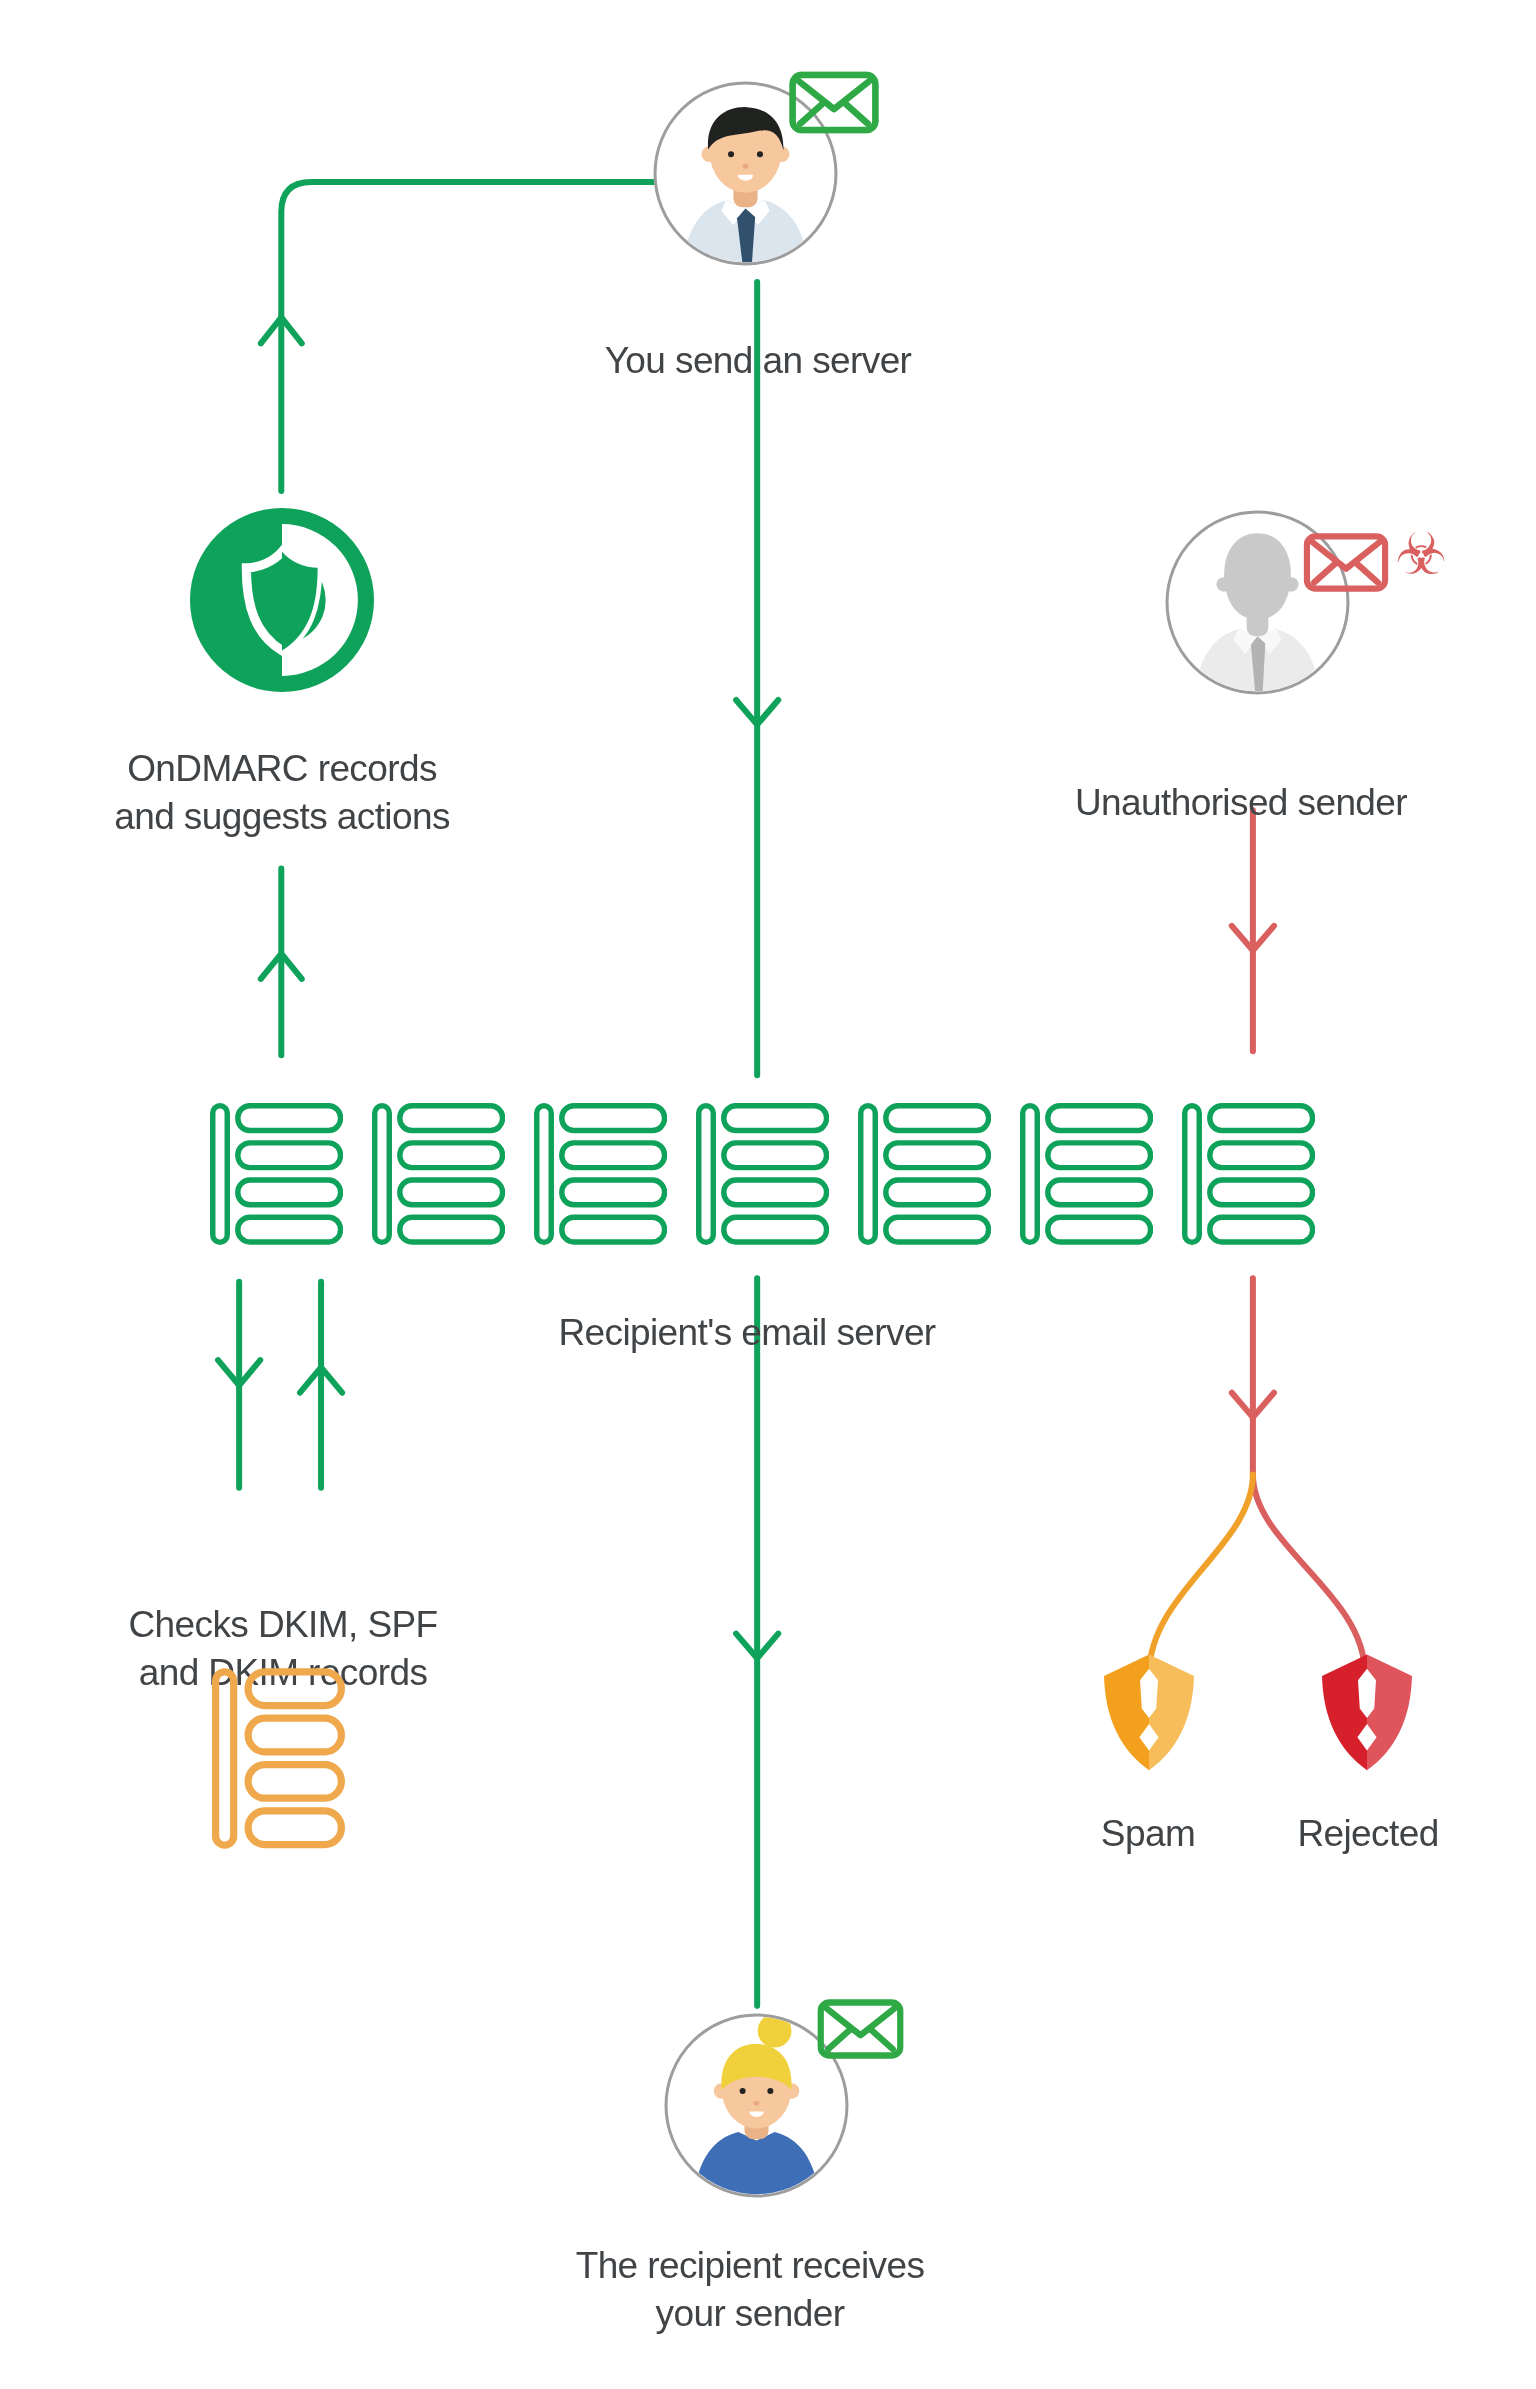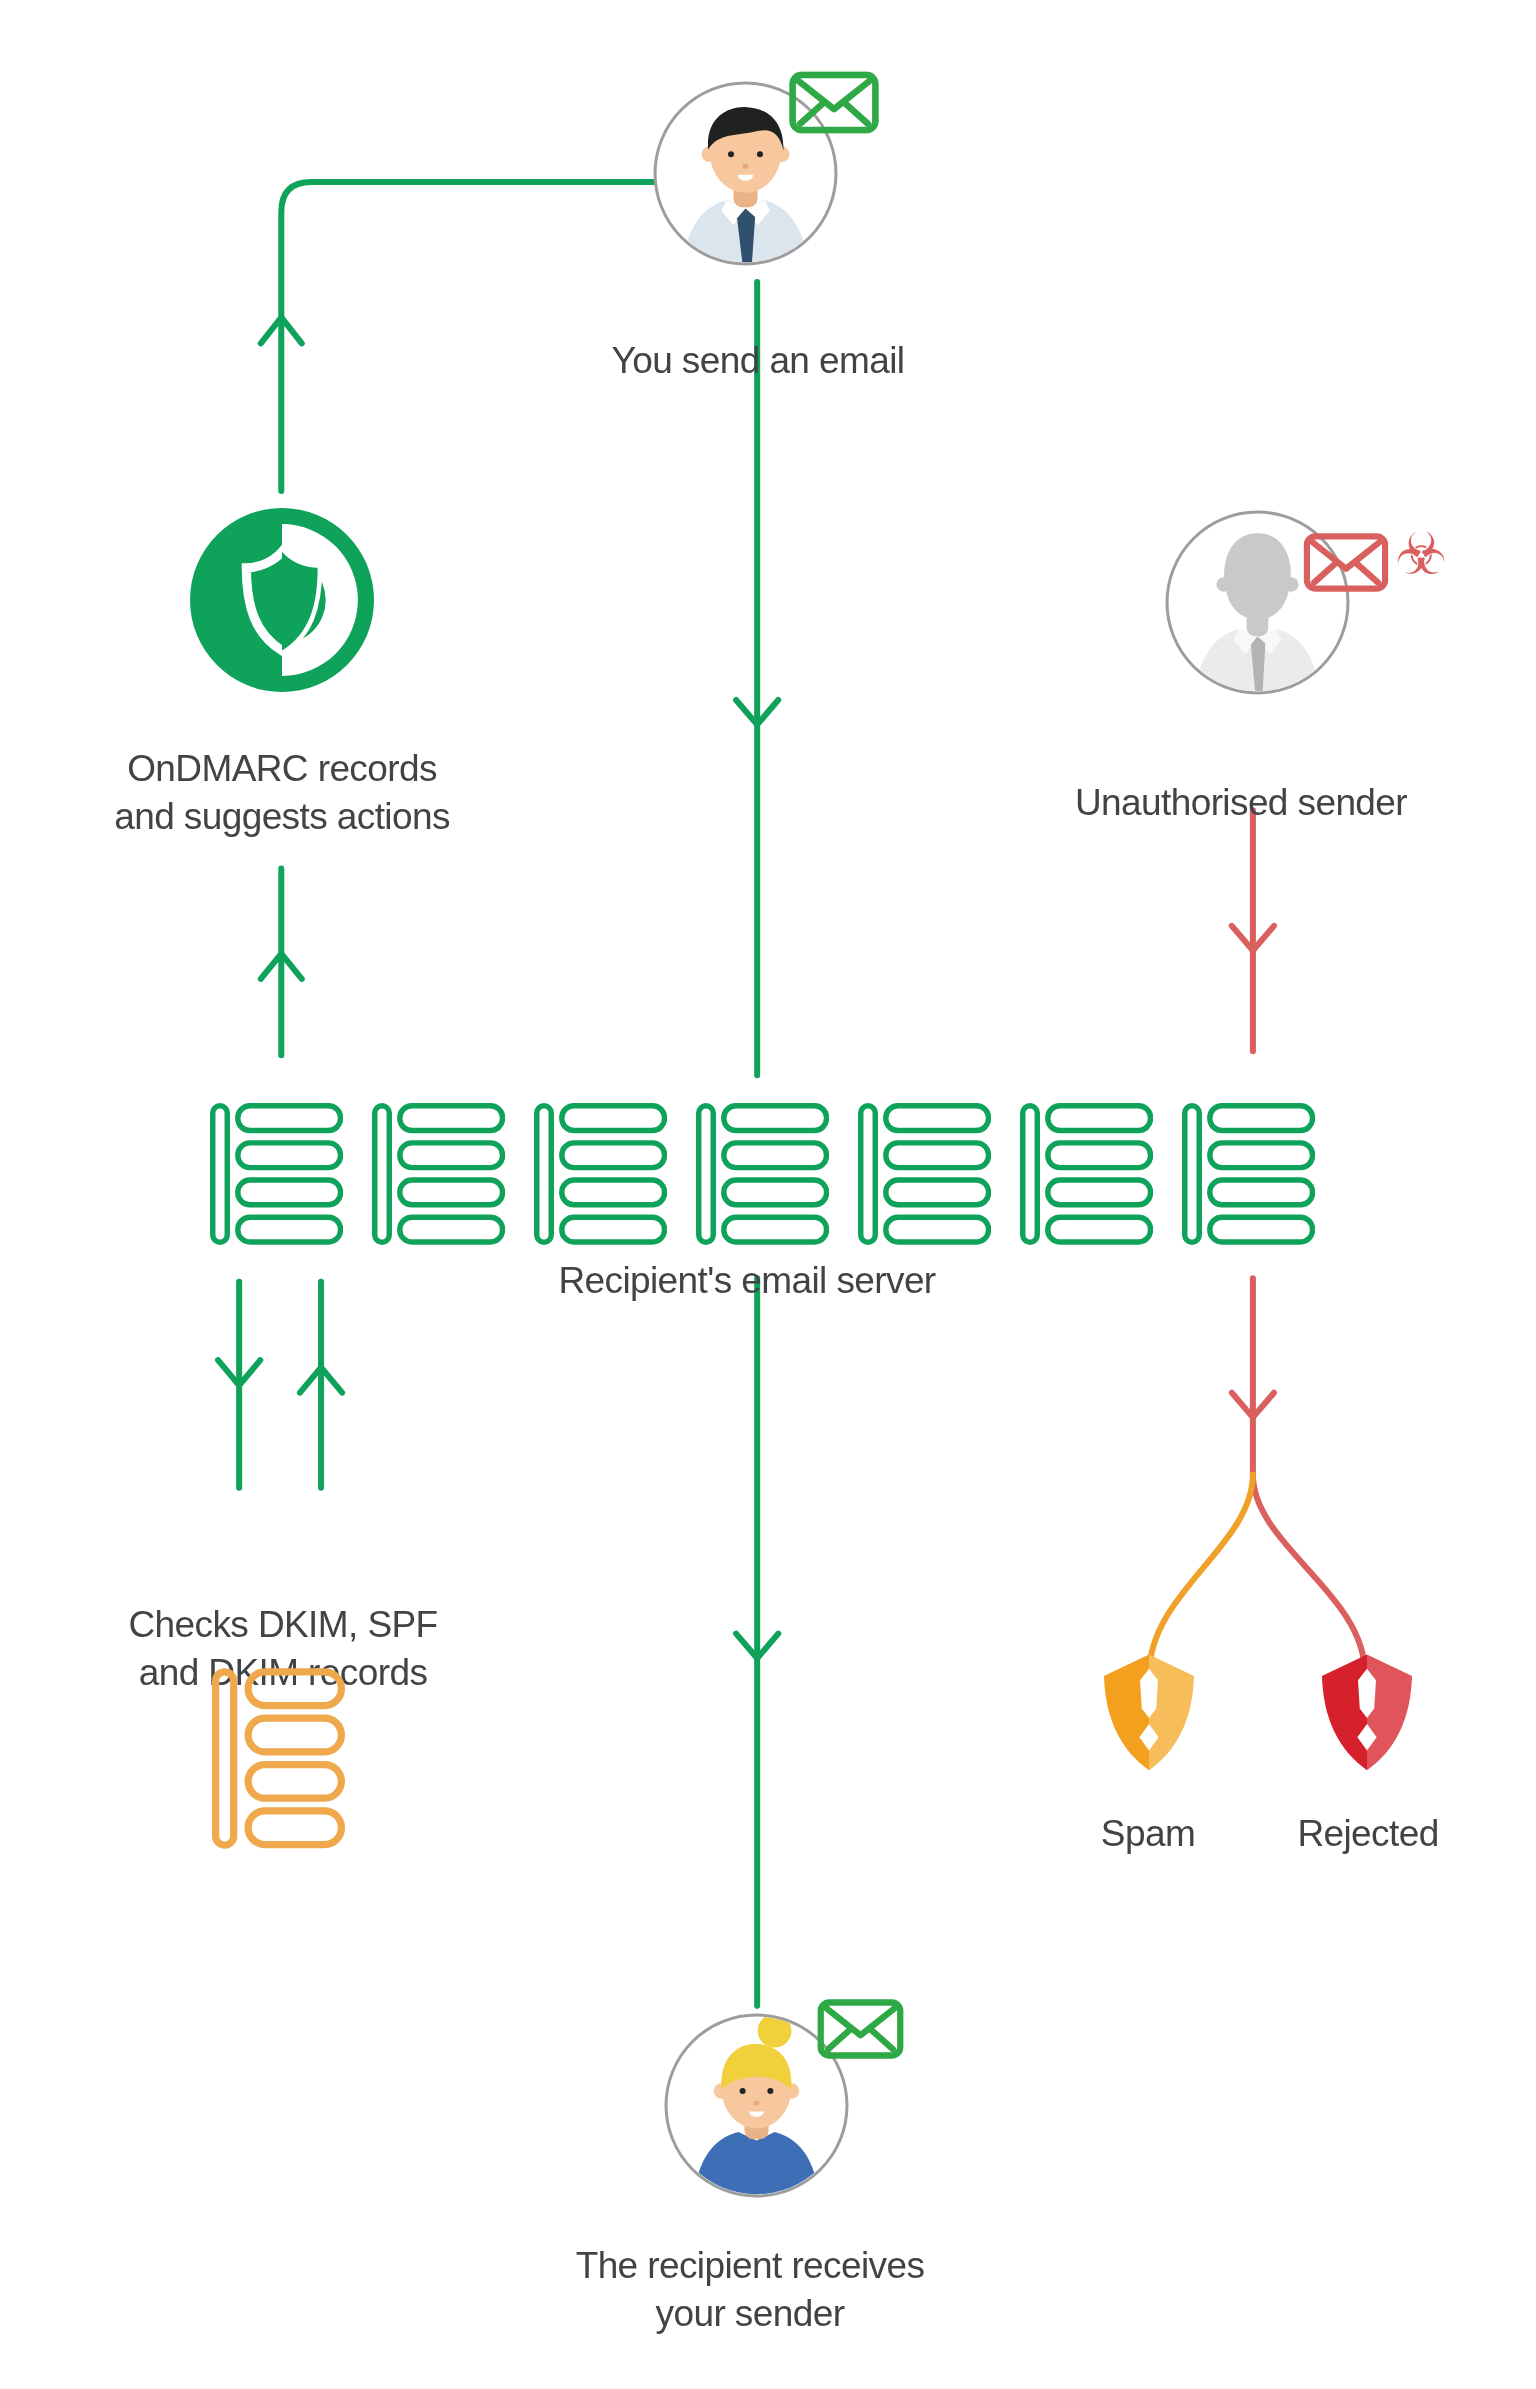--- a/index.html
+++ b/index.html
@@ -103,21 +103,21 @@
       <path d="M-62,-40 C-66,-92 -30,-112 2,-110 C36,-108 64,-88 63,-38 C56,-66 44,-76 18,-70 C-14,-62 -44,-68 -62,-40 Z" fill="#20221f"></path>
       <circle cx="-24" cy="-32" r="5" fill="#232323"></circle>
       <circle cx="24" cy="-32" r="5" fill="#232323"></circle>
       <ellipse cx="0" cy="-12" rx="5" ry="4" fill="#eaa87e"></ellipse>
       <path d="M-13,2 A13,10 0 0 0 13,2 Z" fill="#ffffff"></path>
     </g>
   </svg>
   <svg class="abs" style="left:789px;top:71px" width="90" height="63" viewBox="0 0 150 104" stroke="#2fa846" stroke-width="11" stroke-linecap="round" stroke-linejoin="round">
     <use href="#env"></use>
   </svg>
-  <div class="caption" style="left:758px;top:337px">You send an email</div>
+  <div class="caption" style="left:758px;top:337px">You send an server</div>
 
   
   <svg class="abs" style="left:190px;top:508px" width="184" height="184" viewBox="0 0 160 160">
     <defs>
         <clipPath id="half">
           <rect x="80" y="0" width="80" height="160"></rect>
         </clipPath>
       </defs>
     <circle cx="80" cy="80" r="80" fill="#0fa25b"></circle>
     <path d="M80,14 A66,66 0 0 1 80,146 L80,118 A38,38 0 0 0 80,42 Z" fill="#ffffff"></path>
@@ -171,21 +171,21 @@
     <svg class="abs" style="left:858px;top:1103px" width="133" height="142" viewBox="0 0 220 235">
         <use href="#srv" stroke="#0fa25b" stroke-width="9"></use>
       </svg>
     <svg class="abs" style="left:1020px;top:1103px" width="133" height="142" viewBox="0 0 220 235">
         <use href="#srv" stroke="#0fa25b" stroke-width="9"></use>
       </svg>
     <svg class="abs" style="left:1182px;top:1103px" width="133" height="142" viewBox="0 0 220 235">
         <use href="#srv" stroke="#0fa25b" stroke-width="9"></use>
       </svg>
   </g>
-  <div class="caption" style="left:747px;top:1257px">Recipient's email server</div>
+  <div class="caption" style="left:747px;top:1309px">Recipient's email server</div>
 
   
   <div class="caption" style="left:283px;top:1601px">
     <span>Checks DKIM, SPF</span>
     <span>and DKIM records</span>
   </div>
 
   
   <svg class="abs" style="left:212px;top:1668px" width="133" height="181" viewBox="0 0 221 300" stroke="#f0a84c" stroke-width="12" fill="none">
     <rect x="6" y="6" width="30" height="288" rx="15"></rect>

